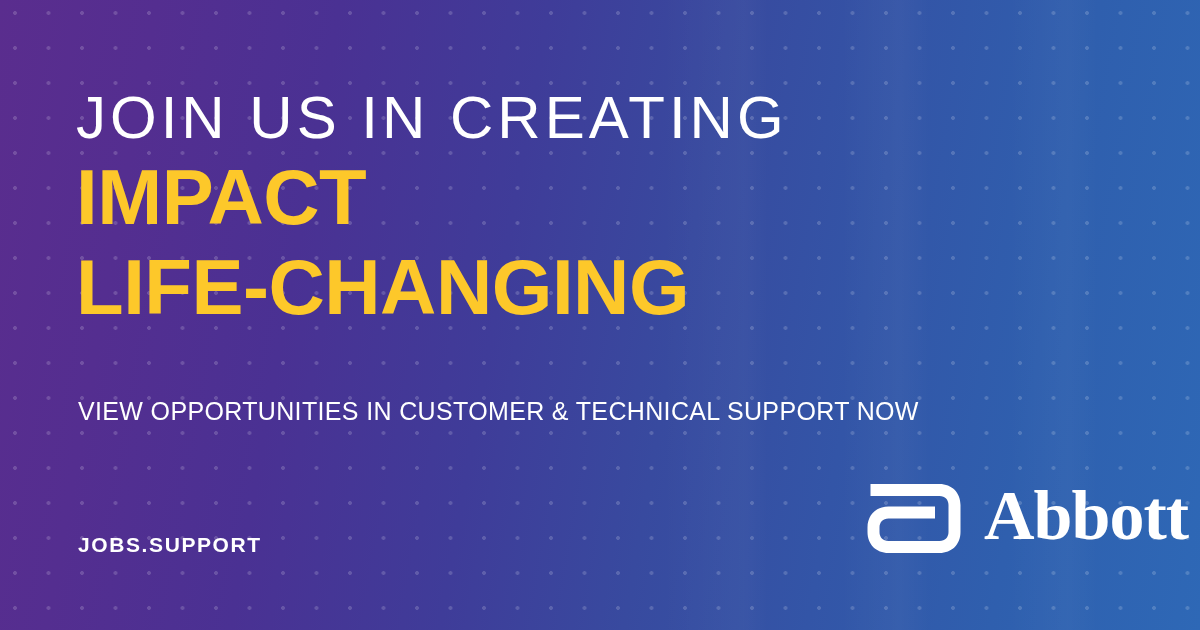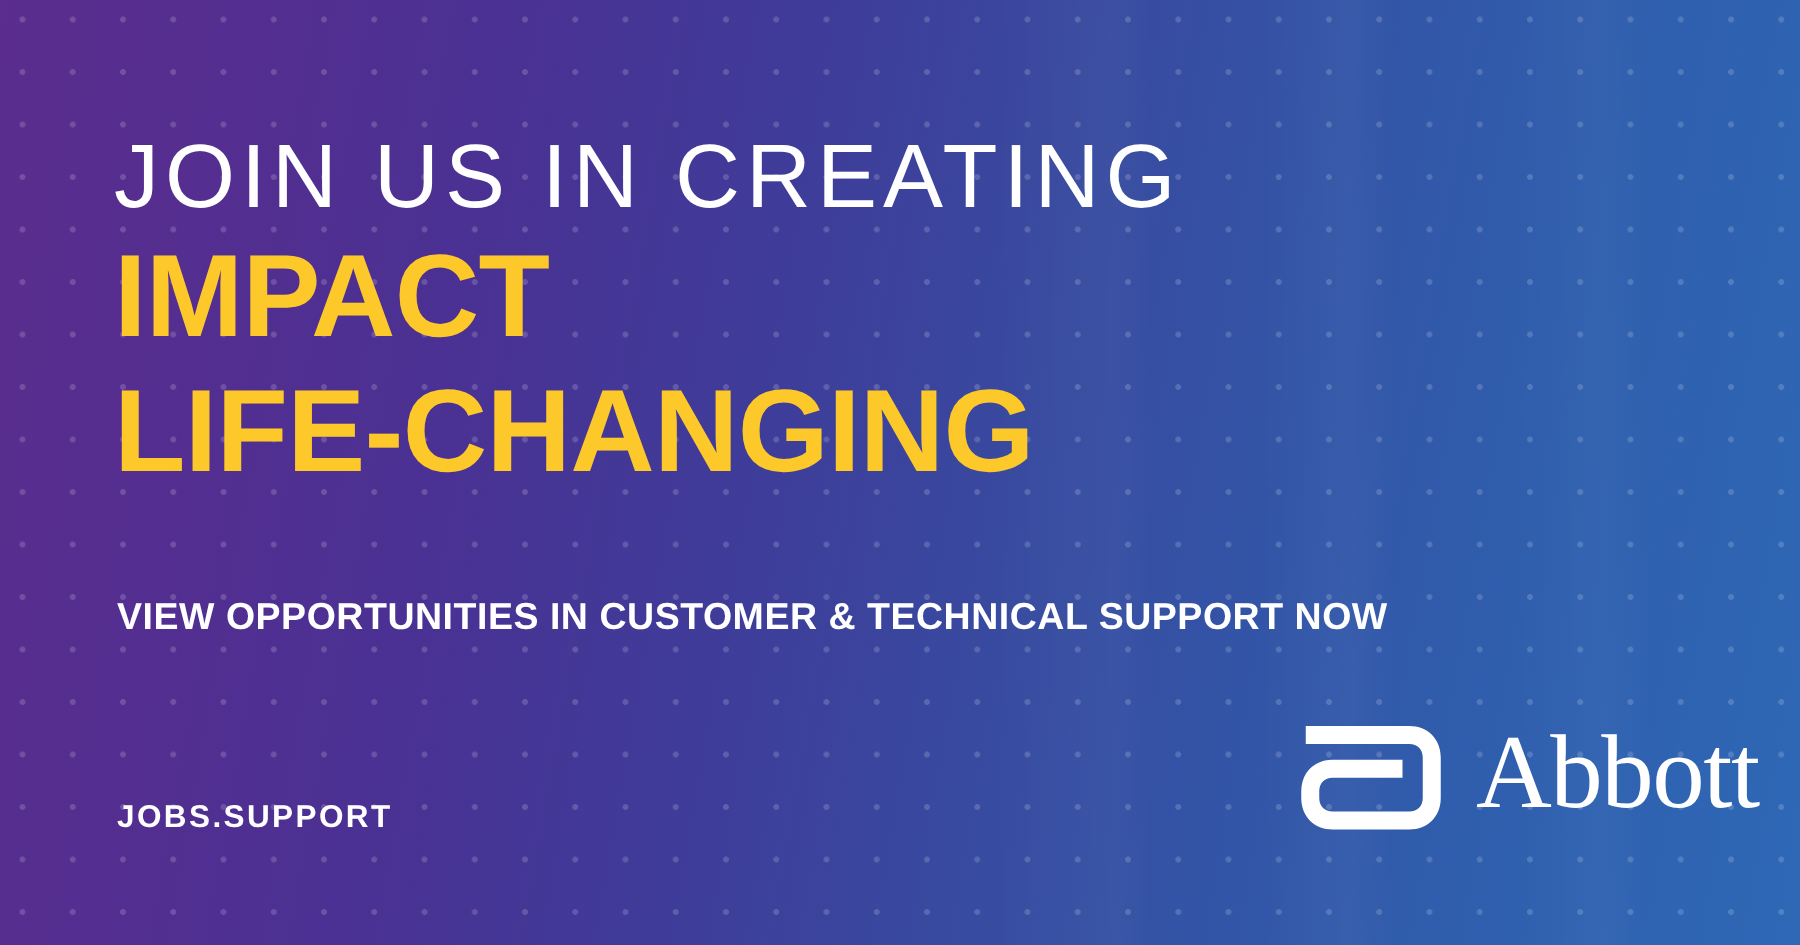--- a/index.html
+++ b/index.html
@@ -91,21 +91,21 @@
   }
 
   
   .subhead {
     position: absolute;
     left: 78px;
     top: 396px;
     color: #ffffff;
     font-size: 25px;
     line-height: 30px;
-    font-weight: 700;
+    font-weight: 400;
     letter-spacing: 0.35px;
     white-space: nowrap;
   }
 
   
   .url {
     position: absolute;
     left: 78px;
     top: 532px;
     color: #ffffff;
@@ -131,21 +131,21 @@
     height: 75px;
     display: block;
     flex: 0 0 auto;
   }
 
   .logo-word {
     color: #ffffff;
     font-family: "Liberation Serif", "DejaVu Serif", serif;
     font-size: 70px;
     line-height: 70px;
-    font-weight: 400;
+    font-weight: 700;
     letter-spacing: -1px;
     white-space: nowrap;
     margin-top: -6px;
   }
 </style>
 </head>
 <body>
 
 <div id="banner">
 

